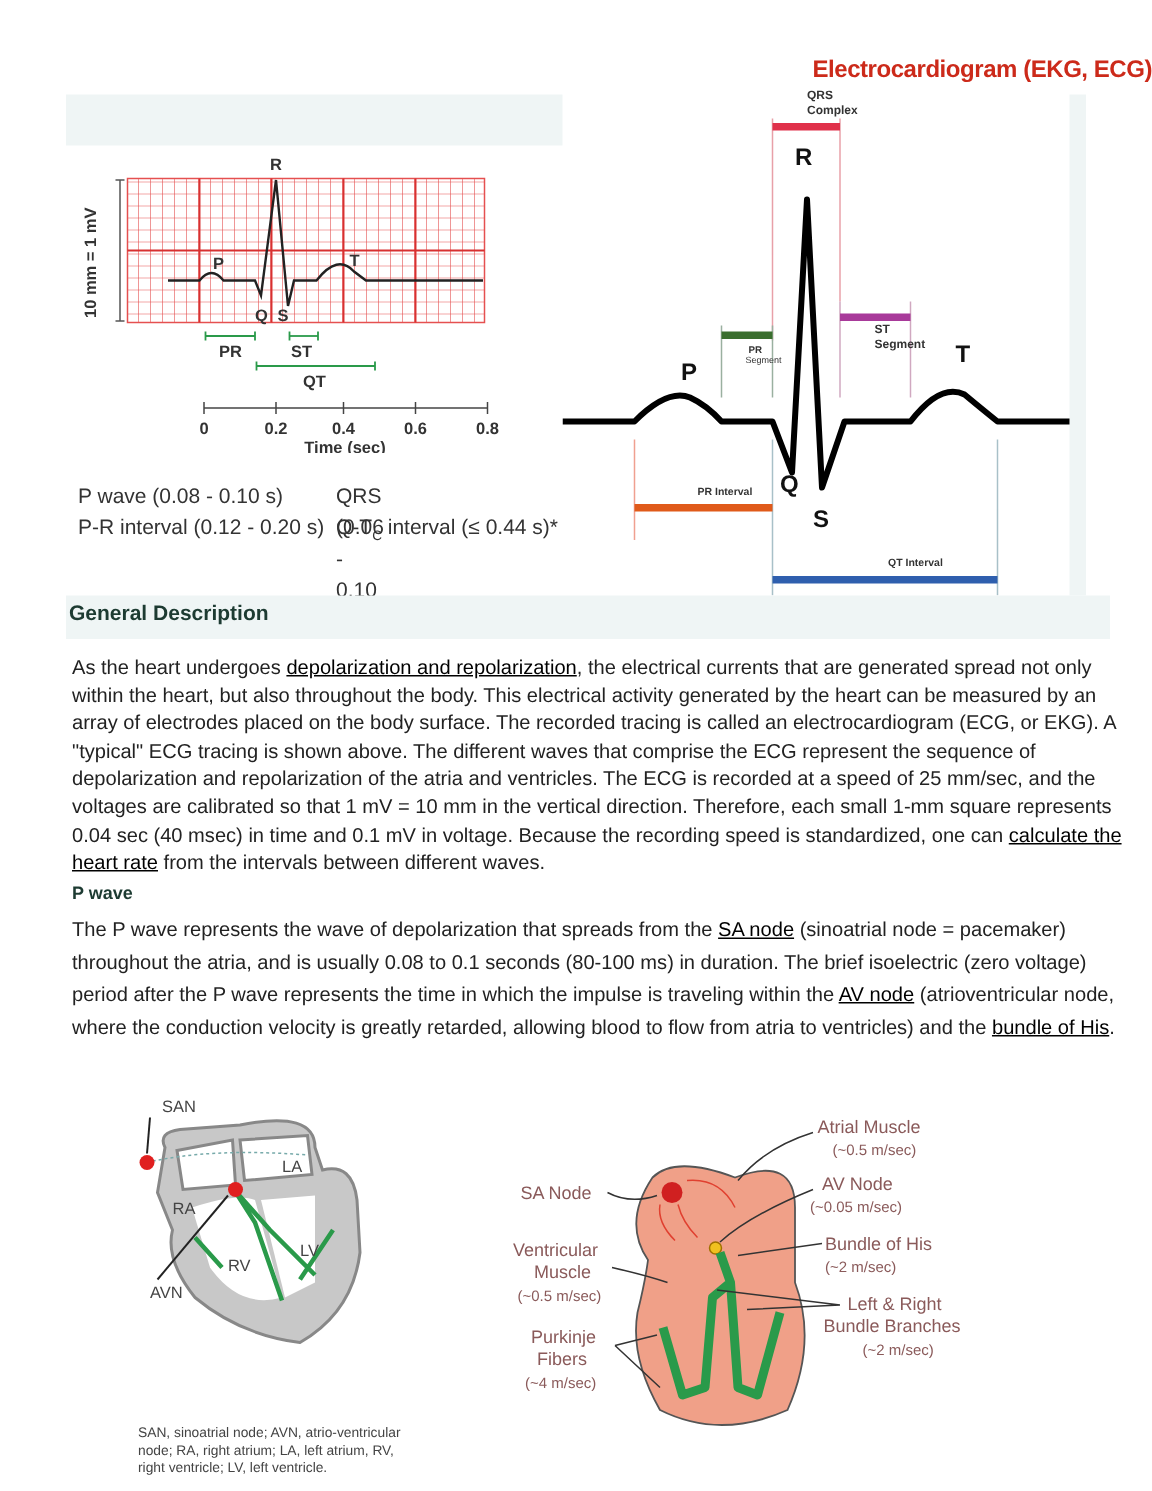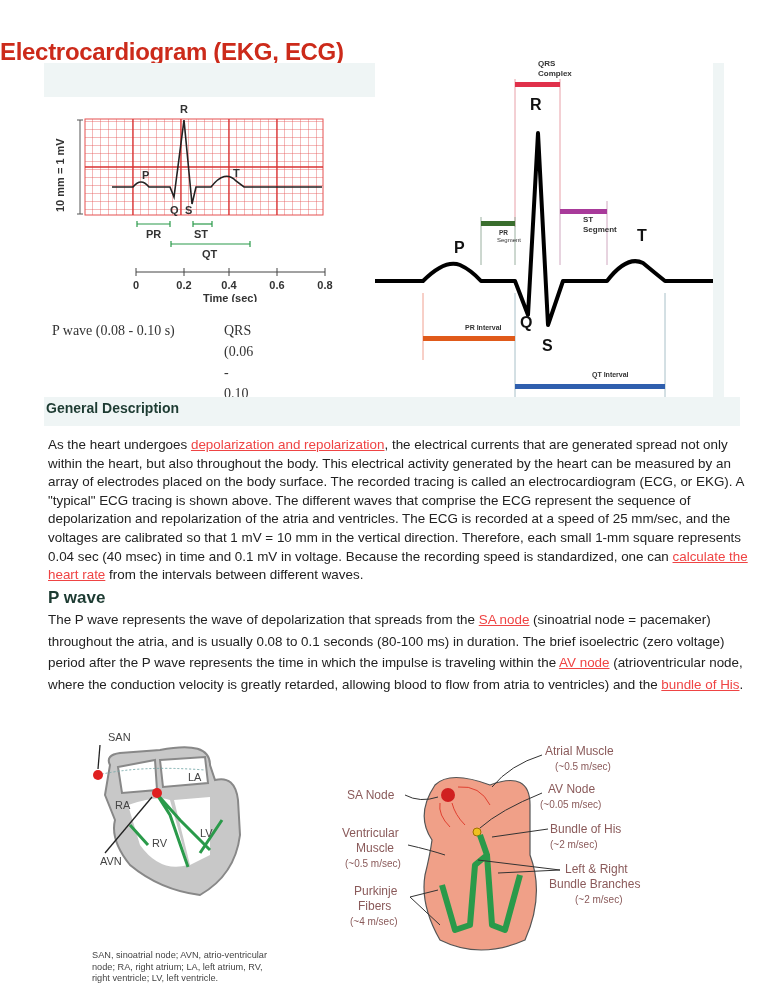--- a/index.html
+++ b/index.html
@@ -1,25 +1,25 @@
 <!DOCTYPE html>
 <html><head>
 <meta charset="utf-8">
 <style>
   html, body { margin:0; padding:0; background:#ffffff; }
   body { width:768px; height:994px; position:relative; overflow:hidden; font-family:"Liberation Sans", sans-serif; color:#222; }
   .abs { position:absolute; }
-  .title { left:0; width:768px; top:38px; text-align:left; font-size:24px; font-weight:bold; color:#cc2a1a; letter-spacing:-0.3px; }
+  .title { left:0; width:768px; top:38px; text-align:right; font-size:16px; font-weight:bold; color:#cc2a1a; letter-spacing:-0.3px; }
   .panel-strip { background:#eff5f5; }
   .section-band { left:44px; top:397px; width:696px; height:29px; background:#eff5f5; }
   .section-h { font-weight:bold; color:#1d3b32; font-size:14px; }
   .para { left:48px; width:700px; font-size:13.4px; line-height:18.6px; color:#222; }
-  .para a { color:#ef4444; text-decoration:underline; }
+  .para a { color:#000000; text-decoration:underline; }
   .para2 { line-height:21.6px; }
-  .h2 { left:48px; top:588px; font-size:17px; font-weight:bold; color:#1d3b32; }
+  .h2 { left:48px; top:588px; font-size:12px; font-weight:bold; color:#1d3b32; }
   .caption { left:92px; top:950px; width:190px; font-size:9.2px; line-height:11.5px; color:#444; }
 </style>
 </head>
 <body>
 
 <div class="abs title">Electrocardiogram (EKG, ECG)</div>
 
 <div class="abs panel-strip" style="left:44px;top:63px;width:331px;height:34px;"></div>
 <div class="abs panel-strip" style="left:713px;top:63px;width:11px;height:334px;"></div>
 
@@ -82,24 +82,28 @@
   <g font-size="11" font-weight="bold" fill="#333" font-family="Liberation Sans, sans-serif" text-anchor="middle">
     <text x="92" y="192">0</text>
     <text x="140" y="192">0.2</text>
     <text x="185" y="192">0.4</text>
     <text x="233" y="192">0.6</text>
     <text x="281" y="192">0.8</text>
     <text x="186" y="205">Time (sec)</text>
   </g>
 </svg>
 
-<div class="abs" style="left:52px;top:320px;font-size:14px;color:#333;line-height:21px;font-family:Liberation Serif, serif;">
+<div class="abs" style="left:52px;top:320px;font-size:14px;color:#333;line-height:21px;">
   <div style="position:relative;height:21px;">
     <span>P wave (0.08 - 0.10 s)</span>
     <span style="position:absolute;left:172px;">QRS (0.06 - 0.10 s)</span>
+  </div>
+  <div style="position:relative;height:21px;">
+    <span>P-R interval (0.12 - 0.20 s)</span>
+    <span style="position:absolute;left:172px;white-space:nowrap;"><span>Q-T</span><sub style="font-size:9px;">C</sub><span> interval (≤ 0.44 s)*</span></span>
   </div>
 </div>
 
 <svg class="abs" style="left:375px;top:55px;" width="340" height="342" viewBox="0 0 340 342">
   <g font-family="Liberation Sans, sans-serif">
     <text x="163" y="11" font-size="8" font-weight="bold" fill="#333">QRS</text>
     <text x="163" y="21" font-size="8" font-weight="bold" fill="#333">Complex</text>
 
     <line x1="140" y1="24" x2="140" y2="172" stroke="#e8a0a8" stroke-width="1"></line>
     <line x1="185" y1="24" x2="185" y2="146" stroke="#e8a0a8" stroke-width="1"></line>

